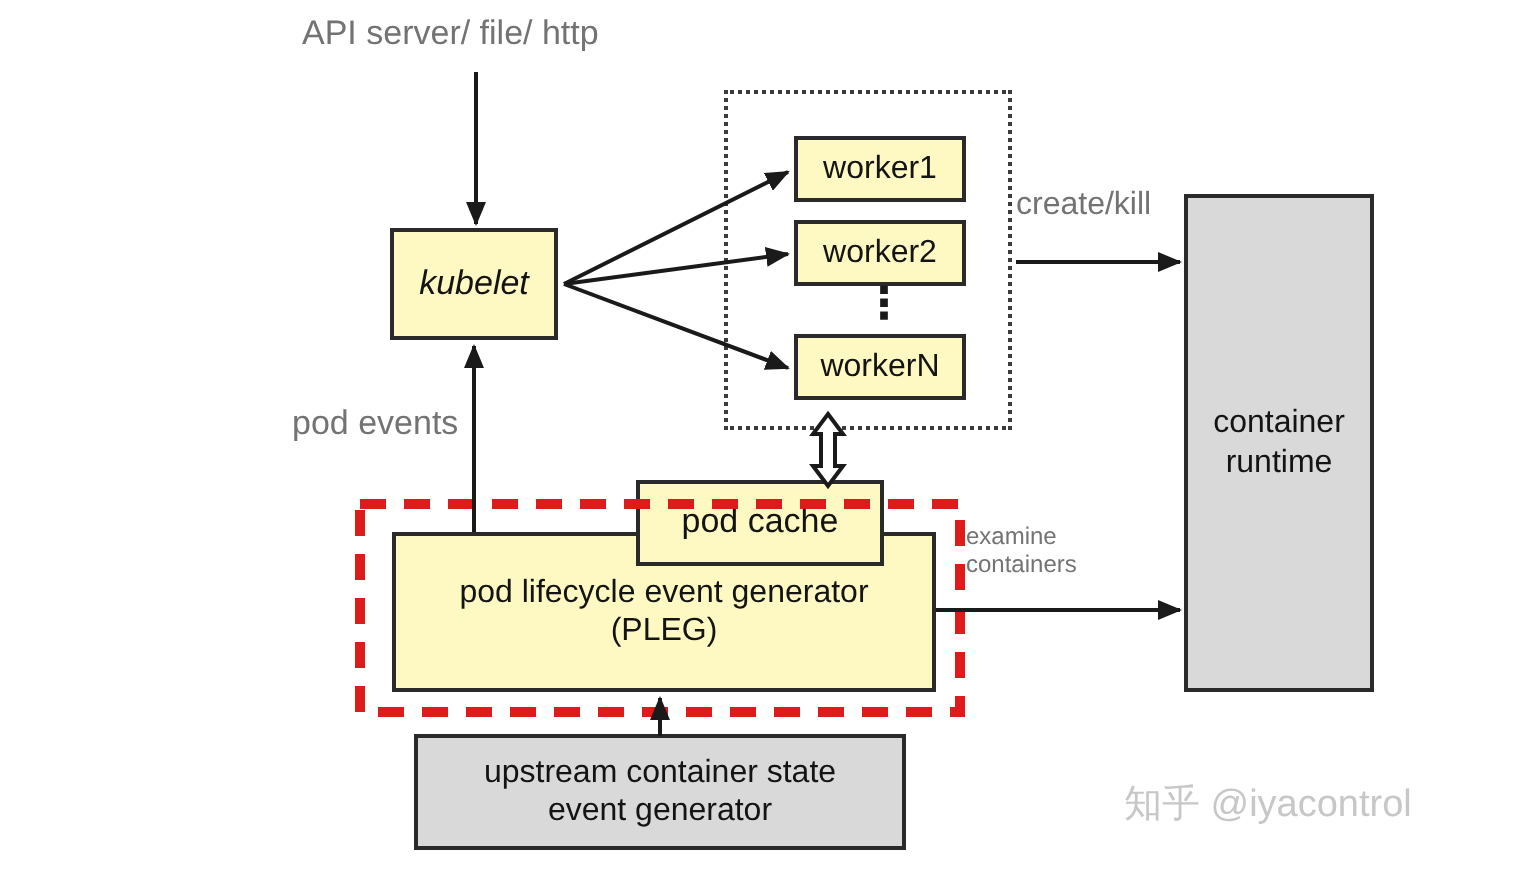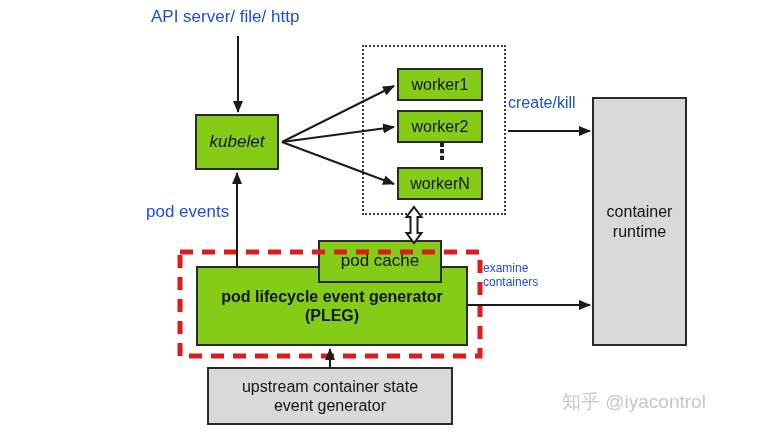--- a/index.html
+++ b/index.html
@@ -1,23 +1,23 @@
 <!DOCTYPE html>
 <html><head>
 <meta charset="utf-8">
 <style>
   html,body{margin:0;padding:0;background:#ffffff;}
   .canvas{
     position:relative;width:761px;height:437px;background:#ffffff;overflow:hidden;
     font-family:"Liberation Sans","DejaVu Sans",sans-serif;color:#111;
   }
-  .lbl{position:absolute;font-size:17px;line-height:1.15;color:#1d4ed8;white-space:nowrap;}
+  .lbl{position:absolute;font-size:17px;line-height:1.15;color:#737373;white-space:nowrap;}
   .lbl.wrap{white-space:normal;}
   .box{
-    position:absolute;box-sizing:border-box;border:2px solid #2a2a2a;background:#84cc16;
+    position:absolute;box-sizing:border-box;border:2px solid #2a2a2a;background:#fef9c3;
     display:flex;align-items:center;justify-content:center;text-align:center;
     font-size:16px;color:#141414;line-height:1.2;
   }
   .box.gray{background:#d9d9d9;}
   .kubelet{font-size:17px;}
   .workers-group{
     position:absolute;box-sizing:border-box;border:2px dotted #3c3c3c;background:transparent;
   }
   .ellipsis{
     position:absolute;font-weight:bold;font-size:22px;letter-spacing:0;
@@ -60,21 +60,21 @@
   </div>
   <div class="ellipsis" style="left:431px;top:142px;">⋮</div>
   <div class="box gray" style="left:592px;top:97px;width:95px;height:249px;">
     <span class="inner-wrap" style="width:80px;">container runtime</span>
   </div>
 
   <div class="box" style="left:397px;top:167px;width:86px;height:33px;">
     <span>workerN</span>
   </div>
 
-  <div class="box pleg-box" style="left:196px;top:266px;width:272px;height:80px;font-weight:bold;">
+  <div class="box pleg-box" style="left:196px;top:266px;width:272px;height:80px;">
     <span class="inner-wrap" style="width:250px;">pod lifecycle event generator (PLEG)</span>
   </div>
 
   <div class="box pod-cache-box" style="left:318px;top:240px;width:124px;height:43px;">
     <span>pod cache</span>
   </div>
 
   <div class="box gray" style="left:207px;top:367px;width:246px;height:58px;border-width:2.5px;">
     <span class="inner-wrap" style="width:190px;">upstream container state event generator</span>
   </div>

